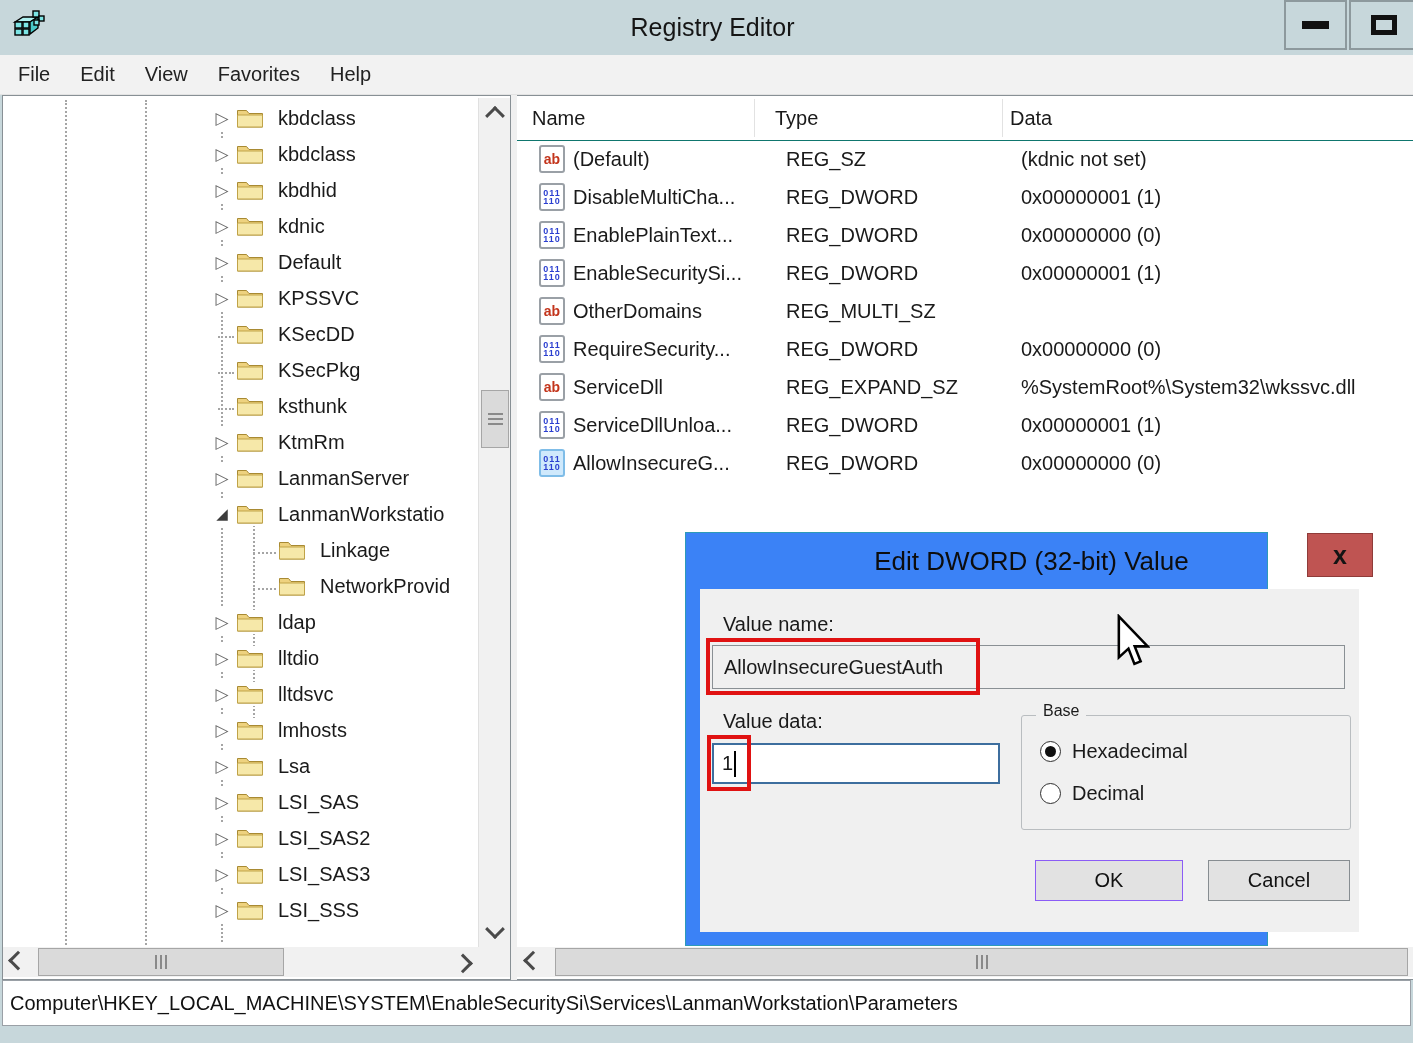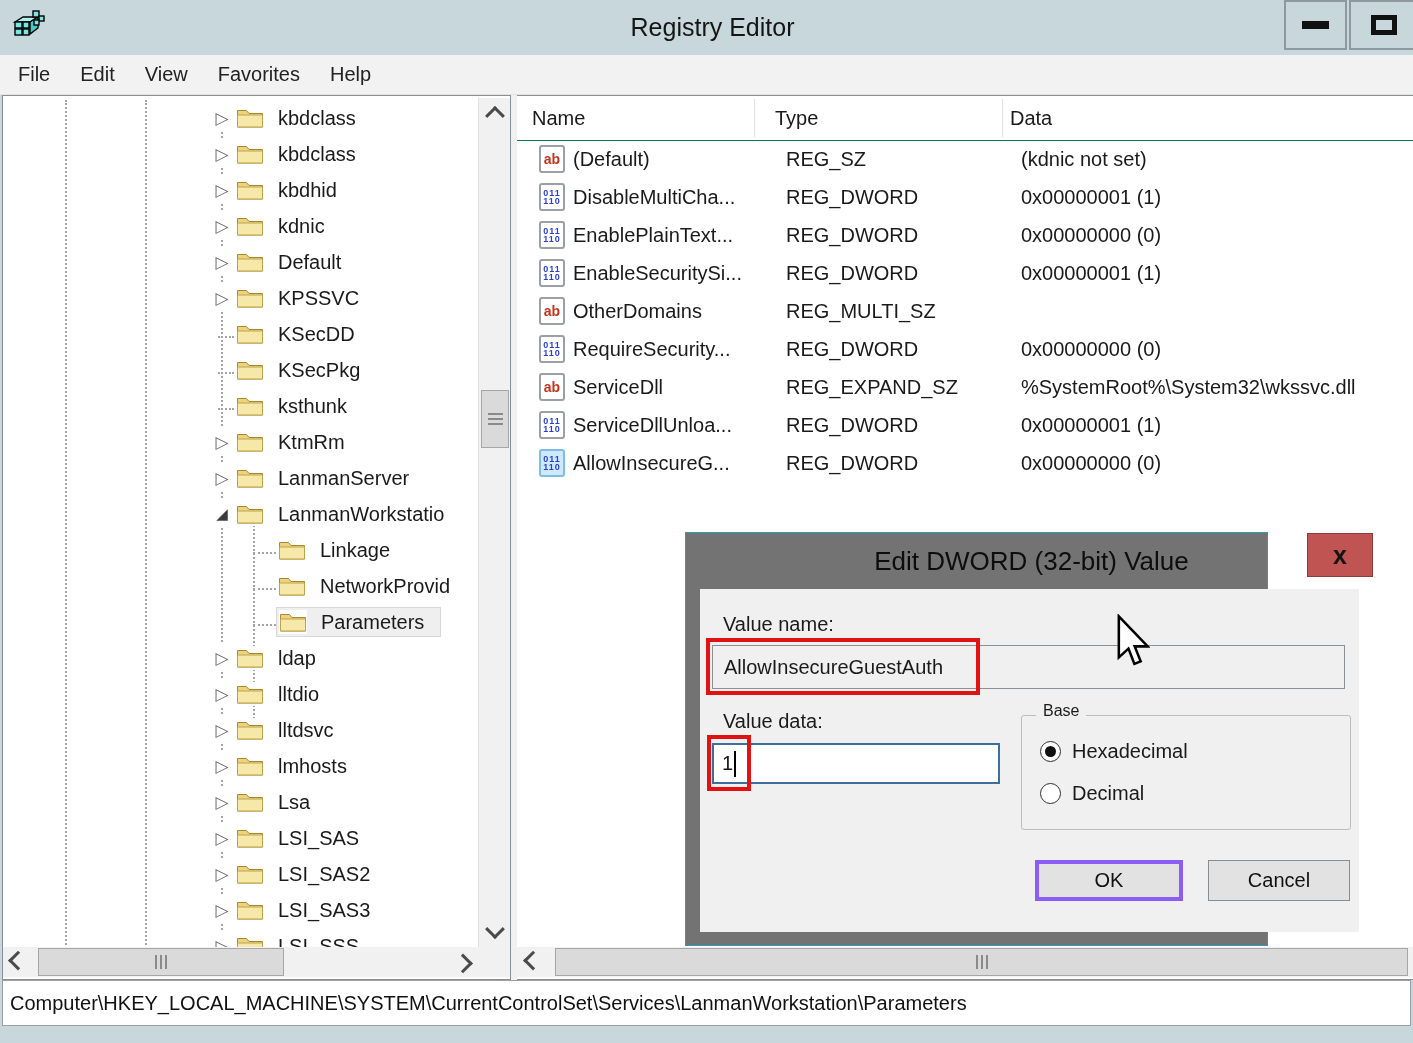--- a/index.html
+++ b/index.html
@@ -97,21 +97,21 @@
   .c-name{position:absolute;left:10px;top:0;height:38px;display:flex;align-items:center;gap:8px;}
   .c-type{position:absolute;left:257px;top:0;height:38px;display:flex;align-items:center;}
   .c-data{position:absolute;left:492px;top:0;height:38px;display:flex;align-items:center;white-space:nowrap;}
   .vicon{width:26px;height:28px;background:#fff;border:2px solid #9aa0a6;border-radius:3px;box-sizing:border-box;
          display:flex;align-items:center;justify-content:center;flex:0 0 26px;}
   .vicon.sel{background:#cfe9fc;border-color:#7fbde8;}
   .ab{color:#c3351c;font-weight:bold;font-size:14px;line-height:14px;}
   .bin{color:#2b3fd0;font-weight:bold;font-size:9px;line-height:8px;letter-spacing:1px;text-align:center;}
 
   
-  #dialog{position:absolute;left:686px;top:533px;width:581px;height:412px;background:#737373;
+  #dialog{position:absolute;left:686px;top:533px;width:581px;height:412px;background:#3b82f6;
           box-shadow:0 0 0 1px #2d9ab8;z-index:10;}
   #dlg-body{position:absolute;left:14px;top:56px;width:659px;height:343px;background:#f0f0f0;}
   #dlg-title{position:absolute;left:0;top:0;width:621px;height:56px;display:flex;align-items:center;
              justify-content:center;padding-left:70px;box-sizing:border-box;font-size:26px;color:#0d0d0d;}
   #dlg-close{position:absolute;left:621px;top:0;width:66px;height:44px;background:#bf5452;
              border:1px solid #8f3b39;box-sizing:border-box;display:flex;align-items:center;
              justify-content:center;font-size:25px;font-weight:bold;color:#141414;}
   .dlg-label{position:absolute;font-size:20px;color:#1a1a1a;}
   #lbl-valuename{left:37px;top:80px;}
   #lbl-valuedata{left:37px;top:177px;}
@@ -130,21 +130,21 @@
   #grp-base-label{position:absolute;left:14px;top:-14px;background:#f0f0f0;padding:0 7px;font-size:16px;}
   .radio-row{position:absolute;left:18px;display:flex;align-items:center;gap:11px;font-size:20px;}
   #radio-hex{top:24px;}
   #radio-dec{top:66px;}
   .rcirc{width:21px;height:21px;border-radius:50%;background:#fff;border:1px solid #2f2f2f;
          box-sizing:border-box;position:relative;flex:0 0 21px;}
   .rdot{position:absolute;left:4px;top:4px;right:4px;bottom:4px;border-radius:50%;background:transparent;}
   .rdot.on{background:#111;}
   .dlg-btn{position:absolute;top:327px;height:41px;background:#e2e2e2;display:flex;align-items:center;
            justify-content:center;font-size:20px;box-sizing:border-box;color:#111;}
-  #btn-ok{left:349px;width:148px;border:4px solid #8b5cf6;}
+  #btn-ok{left:349px;width:148px;border:1px solid #8b5cf6;}
   #btn-cancel{left:522px;width:142px;border:1px solid #878d91;}
 
   
   #statusbar{position:absolute;left:2px;top:980px;width:1409px;height:46px;background:#fff;
              border:1px solid #9aa0a6;box-sizing:border-box;display:flex;align-items:center;
              padding-left:7px;font-size:20px;color:#111;}
 
   #cursor{position:absolute;left:1116px;top:614px;z-index:30;}
 </style>
 </head>
@@ -324,32 +324,20 @@
         <div class="trow lvl1">
           <span class="stub1"></span>
           <span class="fold">
             <svg width="28" height="24" viewBox="0 0 28 24">
               <path d="M1.5,4.5 h9 l2.5,3 h13.5 v13.5 h-25 z" fill="#eed27f" stroke="#a88a33"></path>
               <path d="M1.5,9 h25 v12 h-25 z" fill="#f6e8a9" stroke="#c0a348"></path>
             </svg>
           </span>
           <span class="tlabel">NetworkProvid</span>
         </div>
-        <div class="trow lvl1">
-          <span class="stub1"></span>
-          <span class="selwrap">
-            <span class="fold">
-              <svg width="28" height="24" viewBox="0 0 28 24">
-                <path d="M1.5,4.5 h9 l2.5,3 h13.5 v13.5 h-25 z" fill="#eed27f" stroke="#a88a33"></path>
-                <path d="M1.5,9 h25 v12 h-25 z" fill="#f6e8a9" stroke="#c0a348"></path>
-              </svg>
-            </span>
-            <span class="tlabel">Parameters</span>
-          </span>
-        </div>
         <div class="trow lvl0">
           <span class="exp col">▷</span>
           <span class="fold">
             <svg width="28" height="24" viewBox="0 0 28 24">
               <path d="M1.5,4.5 h9 l2.5,3 h13.5 v13.5 h-25 z" fill="#eed27f" stroke="#a88a33"></path>
               <path d="M1.5,9 h25 v12 h-25 z" fill="#f6e8a9" stroke="#c0a348"></path>
             </svg>
           </span>
           <span class="tlabel">ldap</span>
         </div>
@@ -623,16 +611,16 @@
     <div id="btn-cancel" class="dlg-btn">Cancel</div>
   </div>
 
   <div id="cursor">
     <svg width="34" height="54" viewBox="0 0 12 19">
       <path d="M1,0.8 L1,15.3 L4.4,12.2 L6.5,17.6 L8.7,16.7 L6.6,11.4 L11.2,11.4 Z" fill="#ffffff" stroke="#000000" stroke-width="0.9"></path>
     </svg>
   </div>
 
   <div id="statusbar">
-    <span>Computer\HKEY_LOCAL_MACHINE\SYSTEM\CurrentControlSet\Services\LanmanWorkstation\Parameters</span>
+    <span>Computer\HKEY_LOCAL_MACHINE\SYSTEM\EnableSecuritySi\Services\LanmanWorkstation\Parameters</span>
   </div>
 
 </div>
 
 </body></html>

